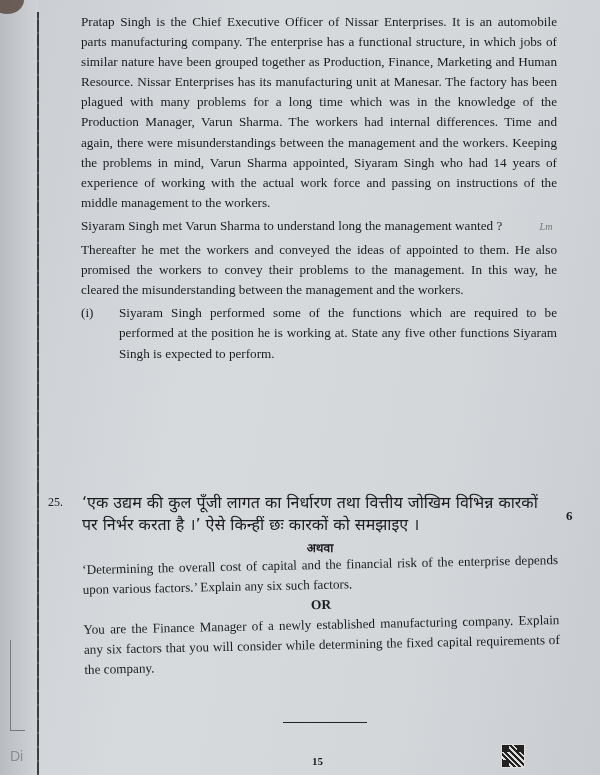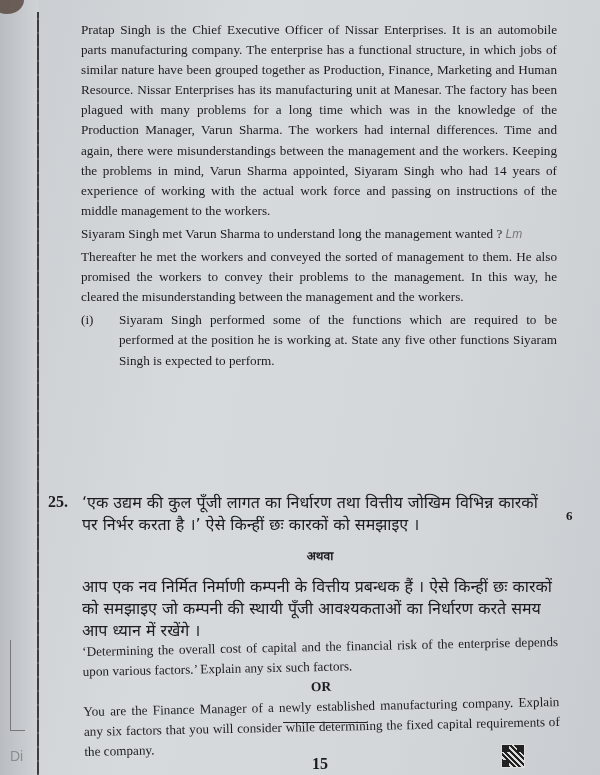--- a/index.html
+++ b/index.html
@@ -25,93 +25,92 @@
     }
     .left-box-label {
       position: absolute; left: 10px; top: 748px; font-size: 14px; color: #8a8d90;
       font-family: "Liberation Sans", sans-serif;
     }
     .thumb {
       position: absolute; left: -10px; top: -14px; width: 34px; height: 28px;
       border-radius: 50%; background: #5a4a42; opacity: 0.85;
     }
     .content {
-      position: absolute; left: 81px; top: 20px; width: 476px;
+      position: absolute; left: 81px; top: 12px; width: 476px;
       font-size: 13.2px; line-height: 20.1px; text-align: justify;
     }
     .para { margin: 0 0 3px 0; }
     .sub-q { display: flex; margin: 0 0 3px 0; }
     .sub-q .num { width: 38px; flex: none; }
     .sub-q .txt { flex: 1; text-align: justify; }
     .q25 {
       position: absolute; left: 48px; top: 492px; width: 510px;
       font-size: 13.2px; line-height: 20px;
     }
     .q25-row { display: flex; }
-    .q25-num { width: 34px; flex: none; font-weight: bold; font-size: 16px; }
+    .q25-num { width: 34px; flex: none; font-weight: normal; font-size: 12px; }
     .q25-body { flex: 1; }
     .hindi { font-family: "DejaVu Sans", sans-serif; font-size: 16px; line-height: 22px; }
     .marks {
       position: absolute; left: 566px; top: 508px; font-weight: bold; font-size: 13px;
     }
-    .or-hindi { text-align: center; font-family: "DejaVu Sans", sans-serif; font-weight: bold; font-size: 12px; margin: 10px 0; }
+    .or-hindi { text-align: center; font-family: "DejaVu Sans", sans-serif; font-weight: bold; font-size: 12px; margin: 2px 0; }
     .or-eng { text-align: center; font-weight: bold; font-size: 13.5px; margin: 0; }
     .eng { text-align: justify; }
     .skew { transform: rotate(-1.2deg); transform-origin: left top; }
     .end-line {
       position: absolute; left: 283px; top: 722px; width: 84px; height: 1px; background: #222;
     }
     .page-number {
-      position: absolute; left: 312px; top: 755px; font-weight: bold; font-size: 16px;
+      position: absolute; left: 312px; top: 755px; font-weight: bold; font-size: 11px;
     }
     .qr {
       position: absolute; left: 501px; top: 744px; width: 22px; height: 22px;
       background:
         linear-gradient(#222,#222) 0 0/7px 7px no-repeat,
         linear-gradient(#222,#222) 15px 0/7px 7px no-repeat,
         linear-gradient(#222,#222) 0 15px/7px 7px no-repeat,
         repeating-linear-gradient(45deg, #222 0 2px, #ddd 2px 4px);
       border: 1px solid #ddd;
     }
     .faint-mark {
       position: absolute; left: 537px; top: 748px; font-size: 9px; color: #a9adb1;
       font-family: "Liberation Sans", sans-serif;
     }
-    .annot { font-family: Liberation Sans, sans-serif; font-size: 12px; color: #777; font-style: italic; }
+    .annot { font-family: Liberation Serif, serif; font-size: 10px; color: #777; font-style: italic; margin-left: 34px; }
   </style>
 </head>
 <body>
 
 <div class="page-left-margin"></div>
 <div class="thumb"></div>
 <div class="margin-line"></div>
 <div class="left-box"></div>
 <div class="left-box-label">Di</div>
 
 <div class="content">
   <p class="para">Pratap Singh is the Chief Executive Officer of Nissar Enterprises. It is an automobile parts manufacturing company. The enterprise has a functional structure, in which jobs of similar nature have been grouped together as Production, Finance, Marketing and Human Resource. Nissar Enterprises has its manufacturing unit at Manesar. The factory has been plagued with many problems for a long time which was in the knowledge of the Production Manager, Varun Sharma. The workers had internal differences. Time and again, there were misunderstandings between the management and the workers. Keeping the problems in mind, Varun Sharma appointed, Siyaram Singh who had 14 years of experience of working with the actual work force and passing on instructions of the middle management to the workers.</p>
   <p class="para">
     <span>Siyaram Singh met Varun Sharma to understand long the management wanted ?</span>
     <span class="annot">Lm</span>
   </p>
-  <p class="para">Thereafter he met the workers and conveyed the sorted of management to them. He also promised the workers to convey their problems to the management. In this way, he cleared the misunderstanding between the management and the workers.</p>
+  <p class="para">Thereafter he met the workers and conveyed the ideas of appointed to them. He also promised the workers to convey their problems to the management. In this way, he cleared the misunderstanding between the management and the workers.</p>
 
   <div class="sub-q">
     <span class="num">(i)</span>
     <span class="txt">Siyaram Singh performed some of the functions which are required to be performed at the position he is working at. State any five other functions Siyaram Singh is expected to perform.</span>
   </div>
 </div>
 
 <div class="q25">
   <div class="q25-row">
     <span class="q25-num">25.</span>
     <div class="q25-body">
       <div class="hindi">‘एक उद्यम की कुल पूँजी लागत का निर्धारण तथा वित्तीय जोखिम विभिन्न कारकों पर निर्भर करता है ।’ ऐसे किन्हीं छः कारकों को समझाइए ।</div>
       <div class="or-hindi">अथवा</div>
-      <div class="hindi">आप एक नव निर्मित निर्माणी कम्पनी के वित्तीय प्रबन्धक हैं । ऐसे किन्हीं छः कारकों को समझाइए जो कम्पनी की स्थायी पूँजी आवश्यकताओं का निर्धारण करते समय आप ध्यान में रखेंगे ।</div>
       <div class="skew">
         <div class="eng">‘Determining the overall cost of capital and the financial risk of the enterprise depends upon various factors.’ Explain any six such factors.</div>
         <div class="or-eng">OR</div>
         <div class="eng">You are the Finance Manager of a newly established manufacturing company. Explain any six factors that you will consider while determining the fixed capital requirements of the company.</div>
       </div>
     </div>
   </div>
 </div>
 
 <div class="marks">6</div>

